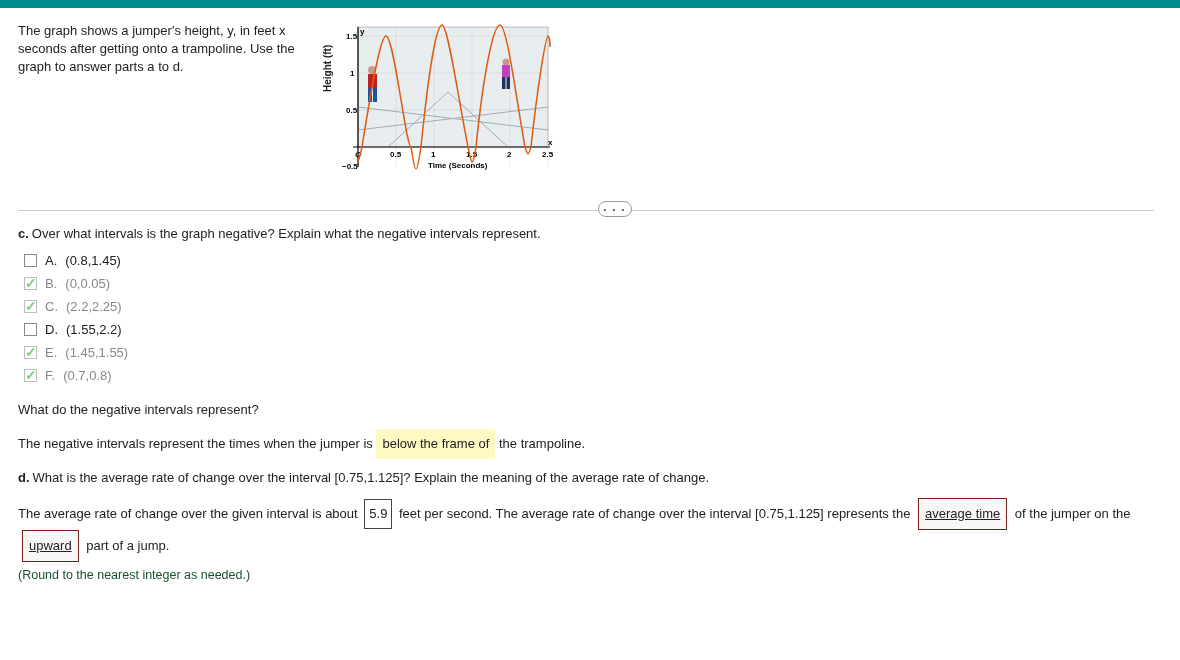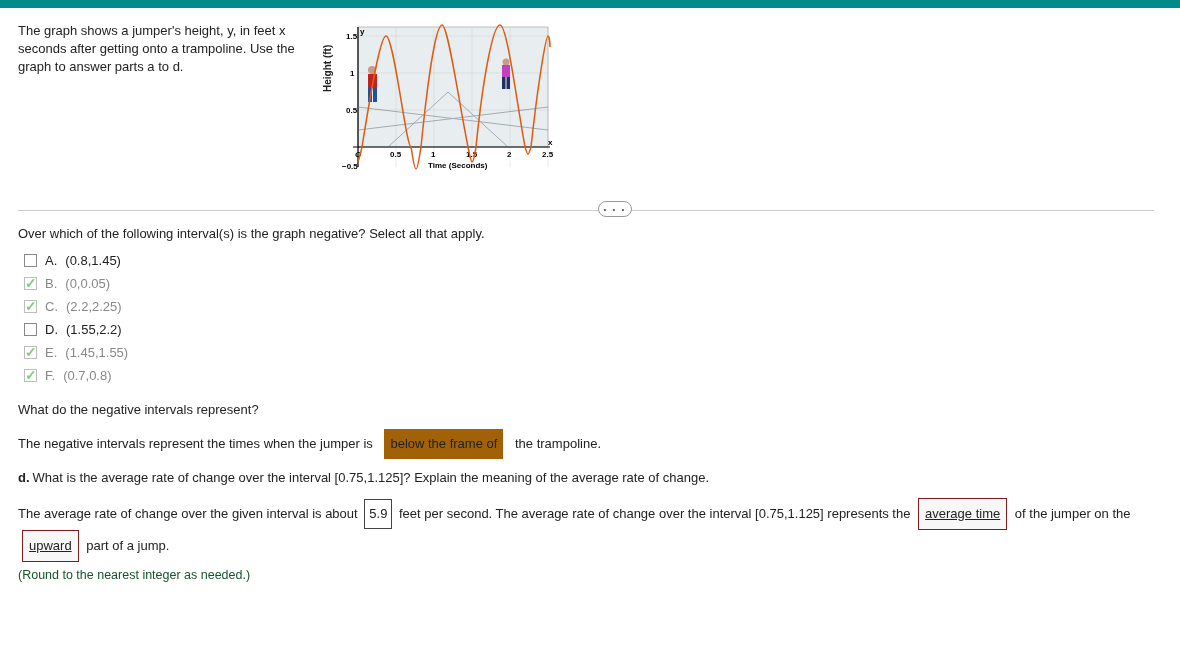--- a/index.html
+++ b/index.html
@@ -18,21 +18,21 @@
   .bold-part { font-weight: bold; margin-right: 3px; }
   .options { margin: 10px 0 18px 6px; }
   .opt-row { display: flex; align-items: center; gap: 8px; margin-bottom: 8px; font-size: 13px; }
   .chk { width: 13px; height: 13px; border: 1px solid #888; display: flex; align-items: center; justify-content: center; background: #fff; position: relative; }
   .chk.checked { border-color: #888; }
   .chk.checked::after { content: "✓"; color: #18a818; font-size: 14px; font-weight: bold; position: absolute; top: -3px; left: 0px; }
   .chk.faded { opacity: 0.55; }
   .faded-label { color: #888; }
   .sentence { margin: 10px 0; line-height: 2.0; }
   .dropdown-box { border: 1px solid #7f1d1d; background: #f7f7f7; padding: 2px 6px; margin: 0 4px; display: inline-block; text-decoration: underline; }
-  .dropdown-sel { background: #a16207; padding: 2px 6px; margin: 0 8px; display: inline-block; text-align: right; }
+  .dropdown-sel { background: #fef9c3; padding: 2px 6px; margin: 0 0; display: inline-block; text-align: right; }
   .input-box { border: 1px solid #444; padding: 1px 4px; margin: 0 3px; display: inline-block; min-width: 24px; text-align: right; }
   .round-note { color: #14532d; font-size: 12.5px; }
 </style>
 </head>
 <body>
 
 <div class="teal-bar"></div>
 
 <div class="content">
 
@@ -99,21 +99,23 @@
         <path d="M30,140 C33,130 34,125 34,125 C42,75 52,14 58,14 C66,14 78,125 83,125 C84,130 86,147 88,147 C90,147 92,130 93,125 C100,55 108,3 114,3 C120,3 130,75 140,125 C141,130 143,140 144,140 C146,140 147,130 148,125 C155,55 165,3 172,3 C179,3 188,75 197,125 C198,128 199,132 200,132 C201,132 202,128 203,125 C210,60 218,14 220,14 C221,14 222,20 222,25" fill="none" stroke="#e05a10" stroke-width="1.5"></path>
       </svg>
     </div>
   </div>
 
   <div class="ellipsis-row">
     <div class="ellipsis-line"></div>
     <div class="ellipsis-btn">• • •</div>
   </div>
 
-  <div class="q-block">Over which of the following interval(s) is the graph negative? Select all that apply.</div>
+  <div class="q-block">
+    <span class="bold-part">c.</span><span>Over what intervals is the graph negative? Explain what the negative intervals represent.</span>
+  </div>
 
   <div class="options" id="options">
       <div class="opt-row">
         <span class="chk"></span>
         <span>A.</span>
         <span>(0.8,1.45)</span>
       </div>
       <div class="opt-row">
         <span class="chk checked faded"></span>
         <span class="faded-label">B.</span>

